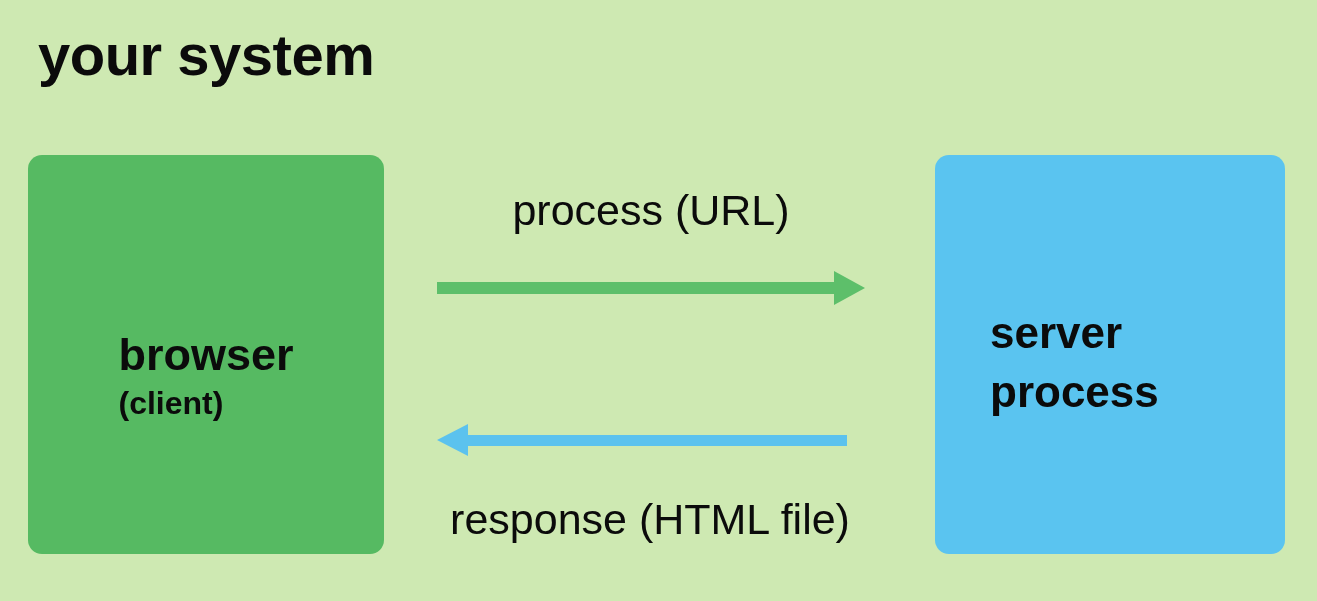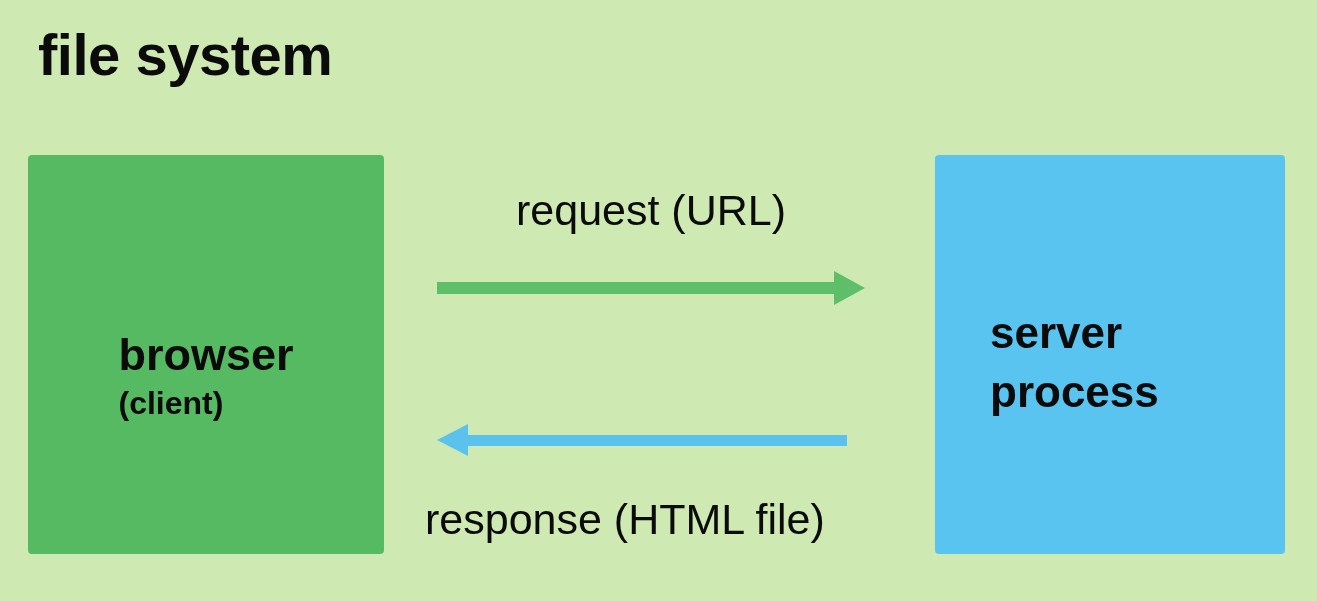--- a/index.html
+++ b/index.html
@@ -30,21 +30,21 @@
     letter-spacing: -0.5px;
     line-height: 1.15;
     color: var(--text, #0b0b0b);
   }
 
   
   .box {
     position: absolute;
     top: 155px;
     height: 399px;
-    border-radius: 4px;
+    border-radius: 14px;
     display: flex;
     align-items: center;
     justify-content: center;
   }
   .box.client {
     left: 28px;
     width: 356px;
     background: var(--client-box, #56ba62);
   }
   .box.server {
@@ -88,21 +88,21 @@
   .request-label {
     left: 437px;
     width: 428px;
     top: 186px;
     text-align: center;
   }
   .response-label {
     left: 425px;
     width: 450px;
     top: 495px;
-    text-align: left;
+    text-align: center;
   }
 
   
   .arrow {
     position: absolute;
     height: 34px;
   }
   .arrow .shaft {
     position: absolute;
   }
@@ -148,34 +148,34 @@
     border-top: 16px solid transparent;
     border-bottom: 16px solid transparent;
     border-right: 31px solid var(--response-arrow, #5bc2ee);
   }
 </style>
 </head>
 <body>
 
 <div class="canvas">
 
-  <h1 class="title">file system</h1>
+  <h1 class="title">your system</h1>
 
   <div class="box client">
     <div class="client-text">
       <div class="client-label">browser</div>
       <div class="client-sublabel">(client)</div>
     </div>
   </div>
 
   <div class="box server">
     <div class="server-label">server process</div>
   </div>
 
-  <div class="flow-label request-label">request (URL)</div>
+  <div class="flow-label request-label">process (URL)</div>
 
   <div class="arrow request-arrow">
     <div class="shaft"></div>
     <div class="head"></div>
   </div>
 
   <div class="arrow response-arrow">
     <div class="head"></div>
     <div class="shaft"></div>
   </div>

